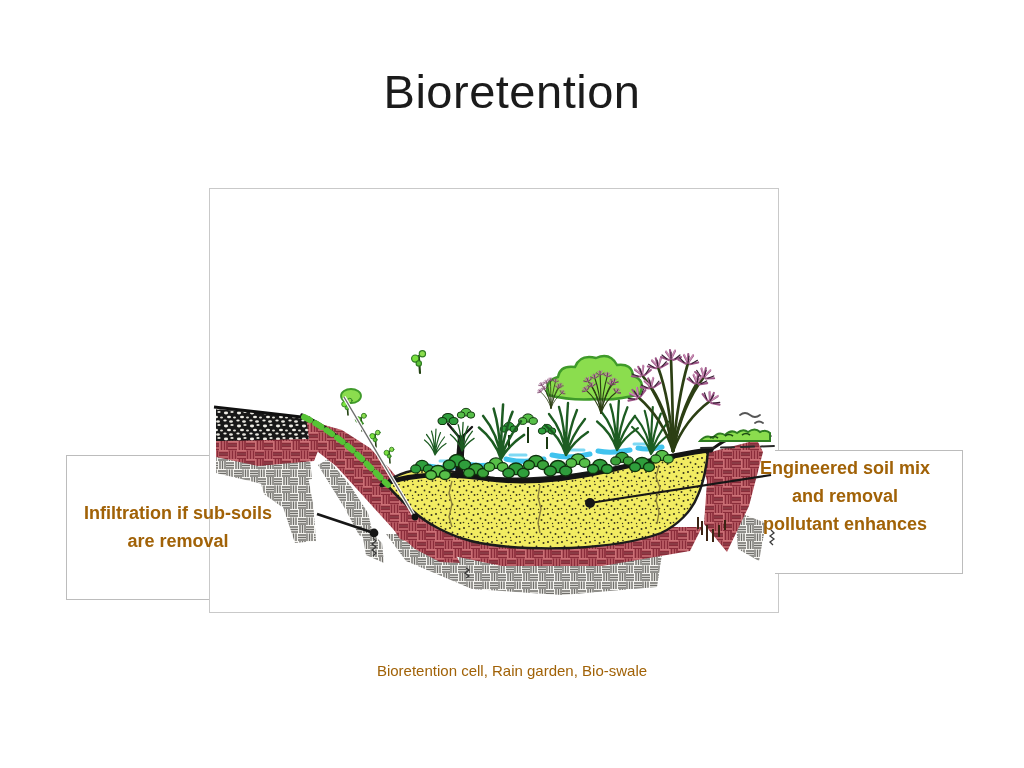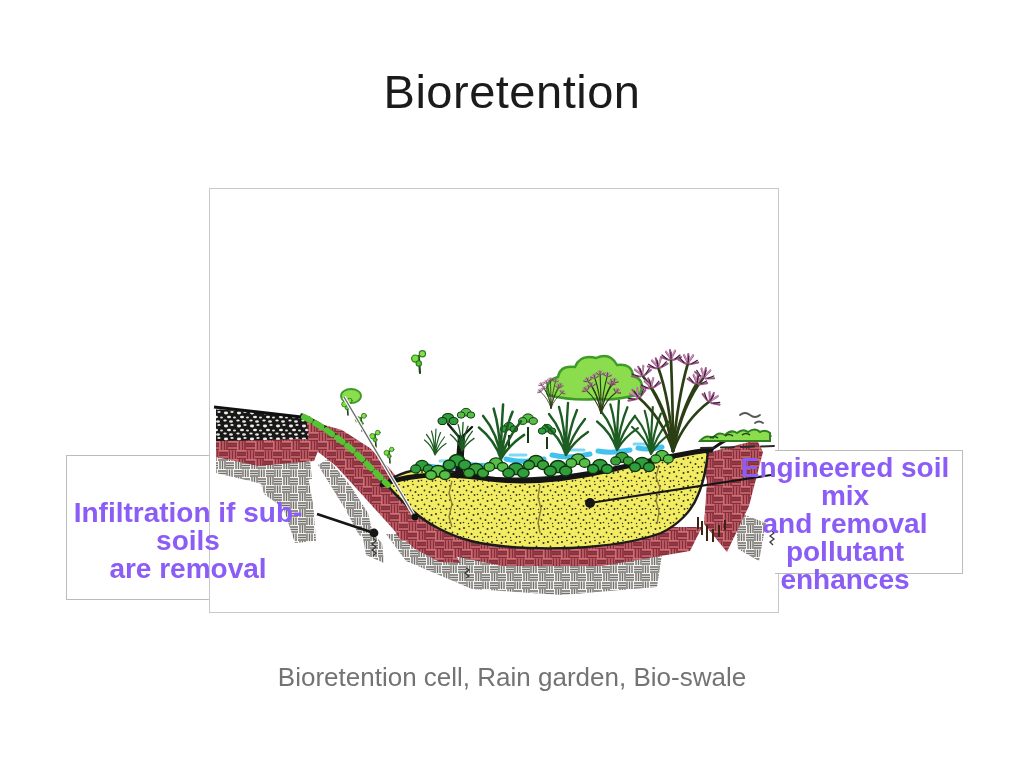--- a/index.html
+++ b/index.html
@@ -6,27 +6,27 @@
   .slide{position:relative;width:1024px;height:768px;background:#ffffff;overflow:hidden;
          font-family:"Liberation Sans", sans-serif;padding-left:36px;}
   .title{position:absolute;left:0;top:64px;width:1024px;text-align:center;
          font-size:47px;font-weight:400;color:#1b1b1b;letter-spacing:0.5px;}
   .image-box{position:absolute;left:209px;top:188px;width:568px;height:423px;
              background:#ffffff;border:1px solid #c9c9c9;z-index:2;}
   .callout-box-left{position:absolute;left:66px;top:455px;width:304px;height:143px;
              background:#ffffff;border:1px solid #bcbcbc;z-index:1;}
   .callout-box-right{position:absolute;left:775px;top:450px;width:187px;height:122px;
              background:#ffffff;border:1px solid #bcbcbc;border-left:none;z-index:3;}
-  .callout-text{position:absolute;z-index:4;text-align:center;color:#8b5cf6;
-             font-size:28px;line-height:28px;font-weight:600;}
+  .callout-text{position:absolute;z-index:4;text-align:center;color:#a16207;
+             font-size:18px;line-height:28px;font-weight:600;}
   .callout-text span{display:block;}
-  .callout-text-left{left:58px;top:499px;width:260px;}
+  .callout-text-left{left:48px;top:499px;width:260px;}
   .callout-text-right{left:725px;top:454px;width:240px;}
   .caption{position:absolute;left:0;top:662px;width:1024px;text-align:center;
-           font-size:26px;font-weight:400;color:#737373;}
+           font-size:15px;font-weight:400;color:#a16207;}
   svg{display:block;}
 </style>
 </head>
 <body>
 
 <div class="slide">
 
   <div class="title">Bioretention</div>
 
   <div class="callout-box-left"></div>

